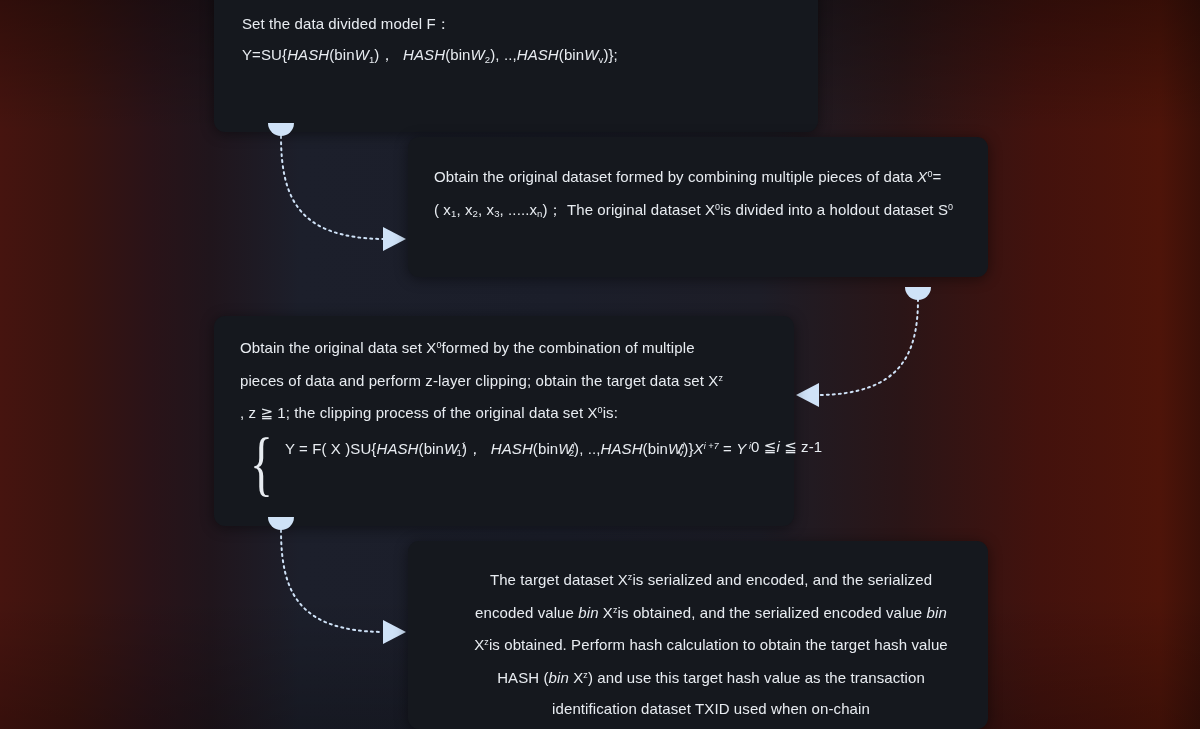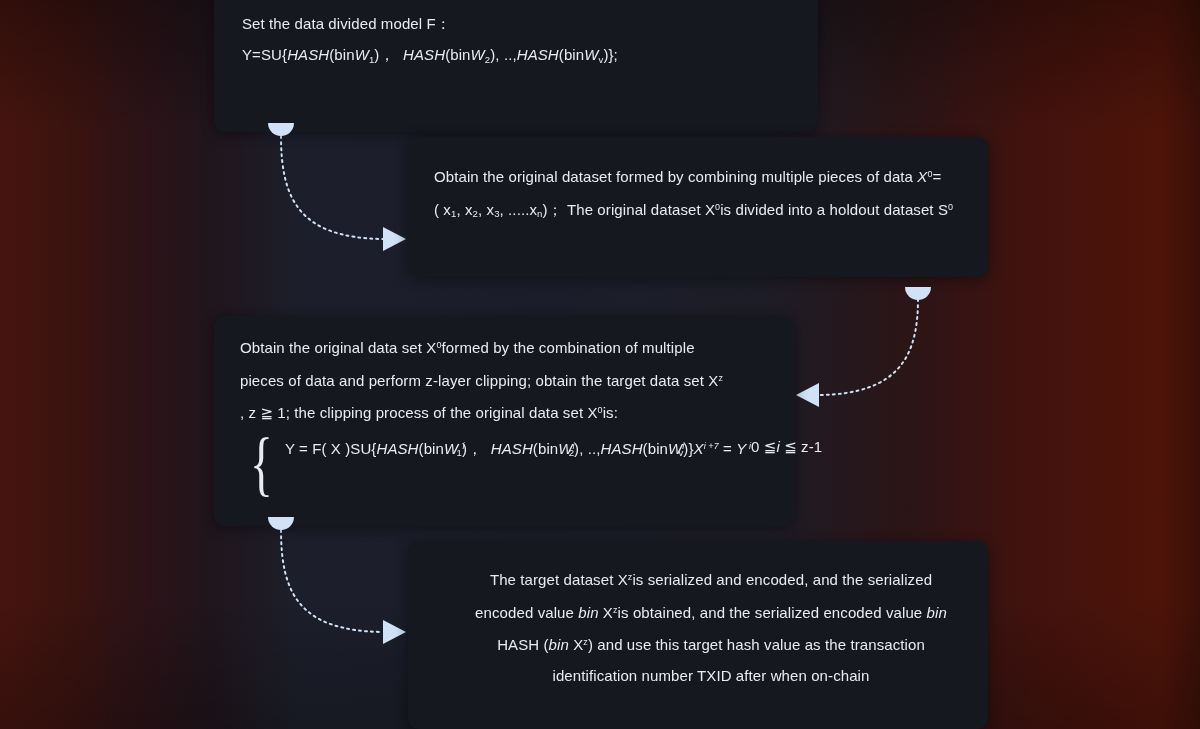--- a/index.html
+++ b/index.html
@@ -171,18 +171,19 @@
           <div class="eq">0 ≦<i class="it">i</i> ≦ z-1</div>
         </div>
       </div>
     </div>
   </div>
 
   <div class="node" style="left:408px; top:541px; width:580px; height:188px;text-align:center;">
     <div class="node-body" style="padding:21px 26px 0 52px;">
       <div class="line">The target dataset X<sup class="sp">z</sup>is serialized and encoded, and the serialized</div>
       <div class="line">encoded value <i class="it">bin</i> X<sup class="sp">z</sup>is obtained, and the serialized encoded value <i class="it">bin</i></div>
+      <div class="line">X<sup class="sp">z</sup>is obtained. Perform hash calculation to obtain the target hash value</div>
       <div class="line">HASH (<i class="it">bin</i> X<sup class="sp">z</sup>) and use this target hash value as the transaction</div>
-      <div class="line">identification number TXID after when on-chain</div>
+      <div class="line">identification dataset TXID used when on-chain</div>
     </div>
   </div>
 
 </div>
 
 </body></html>

